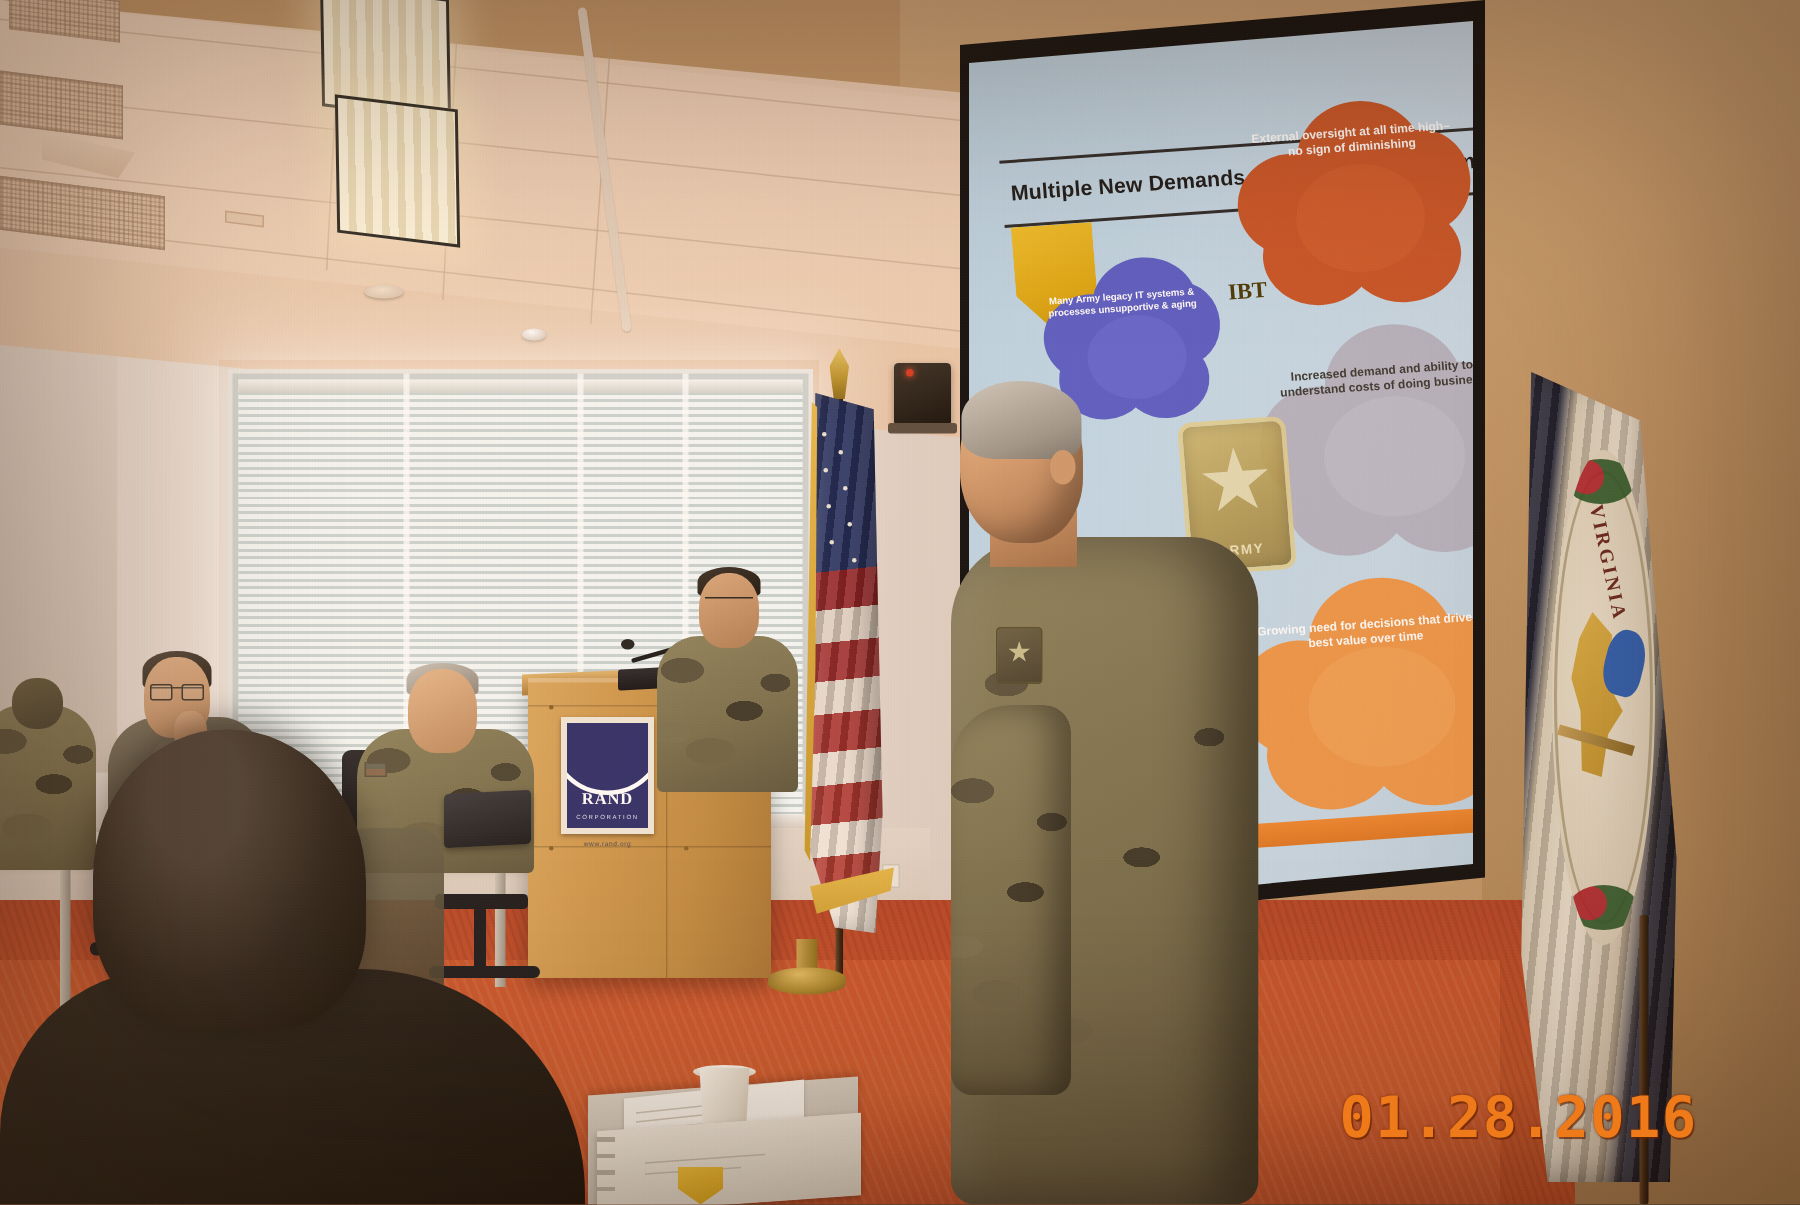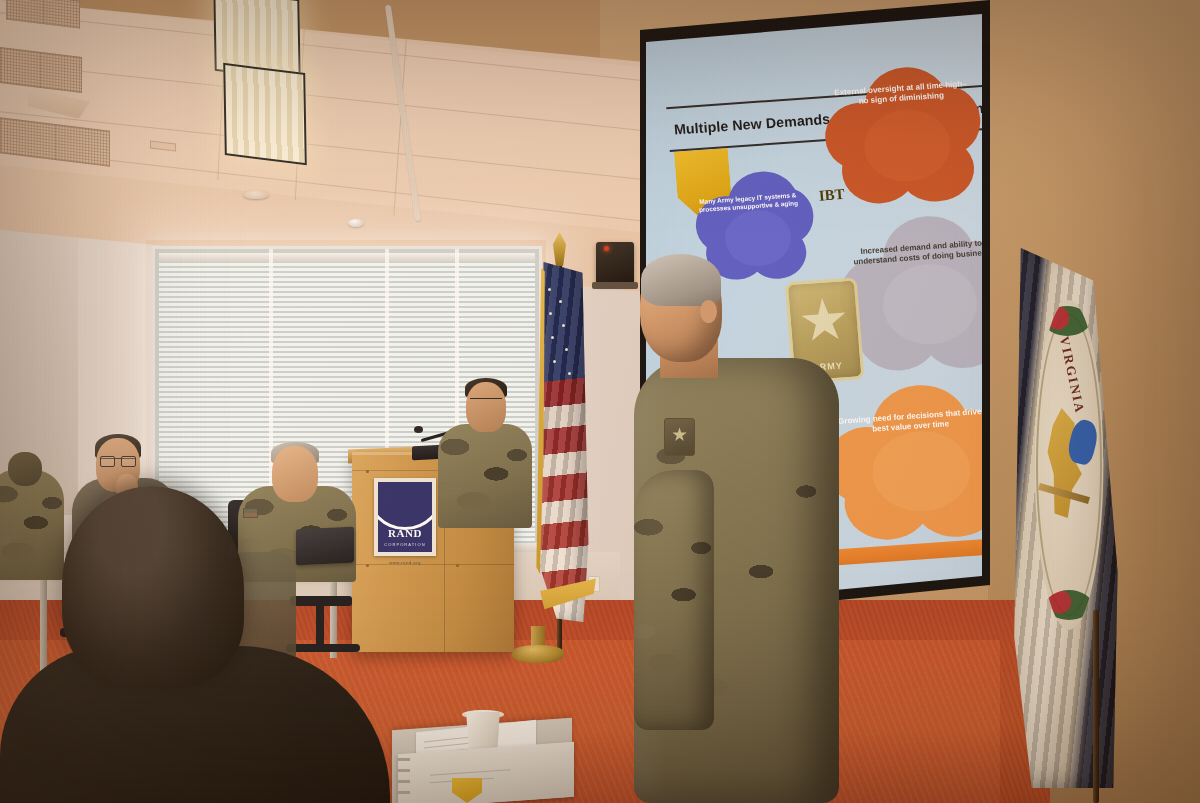--- a/index.html
+++ b/index.html
@@ -884,13 +884,14 @@
   <div class="binder"></div>
   <div class="binder-rings"></div>
   <div class="sheet-line" style="left:430px;top:772px;width:80px;background:#c6bfae;transform:skewY(-4deg);"></div>
   <div class="sheet-line" style="left:430px;top:780px;width:64px;background:#c6bfae;transform:skewY(-4deg);"></div>
   <div class="sheet-shield"></div>
 
   <div class="warm-cast"></div>
   <div class="grain"></div>
   <div class="vignette"></div>
 
+  <div class="datestamp">01.28.2016</div>
 </div>
 
 </body></html>

